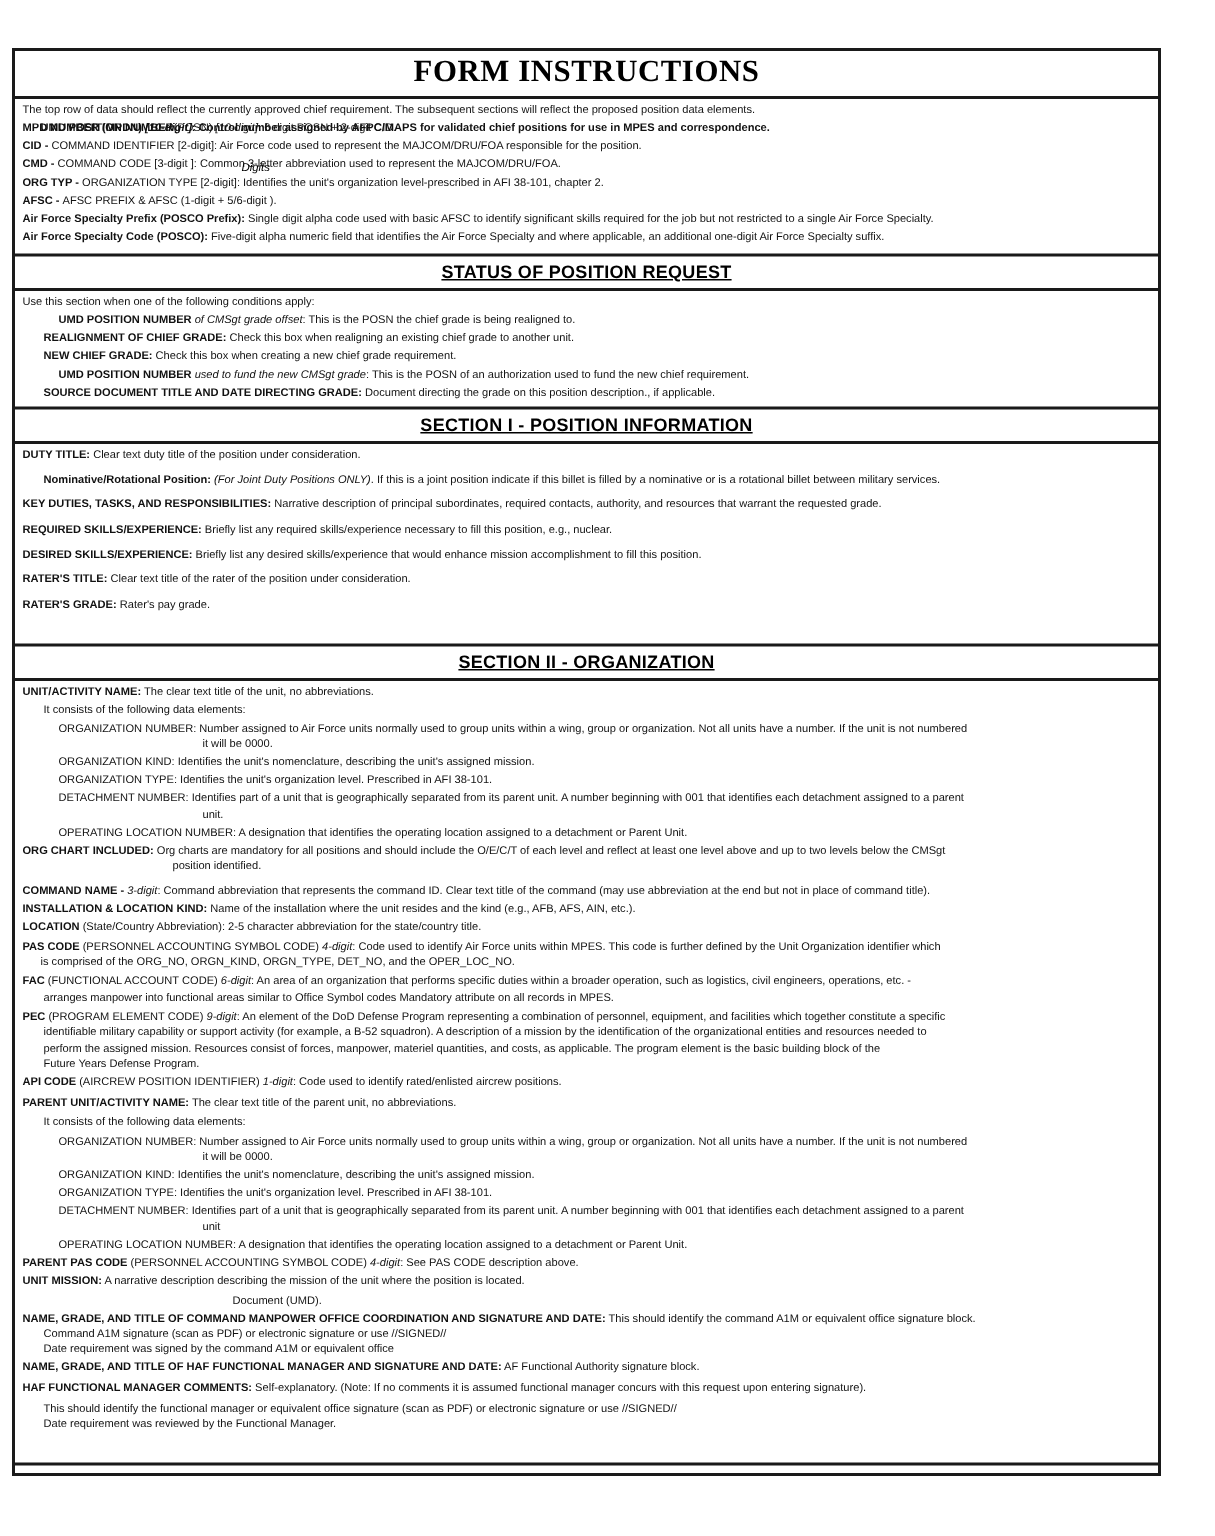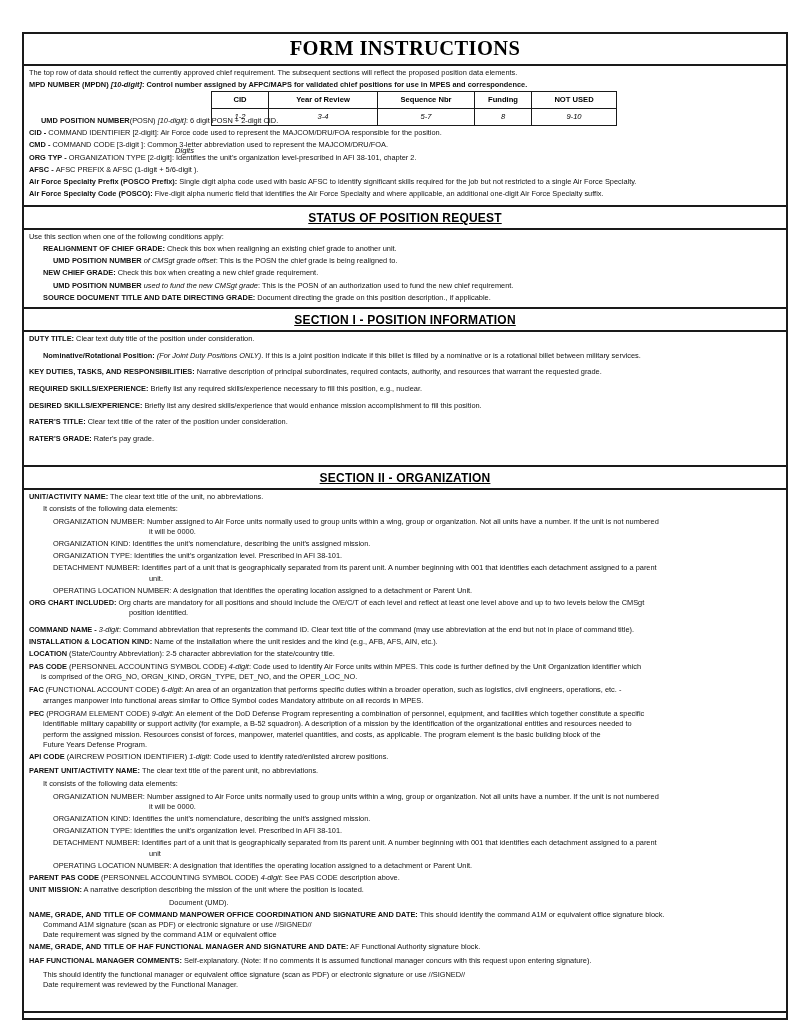--- a/index.html
+++ b/index.html
@@ -13,21 +13,21 @@
     height: 1024px;
     font-family: "Liberation Sans", sans-serif;
     color: #000000;
     overflow: hidden;
   }
   #page {
     position: relative;
     width: 810px;
     height: 1024px;
     box-sizing: border-box;
-    padding: 32px 20px 0 22px;
+    padding: 32px 20px 0 8px;
   }
   .doc-frame {
     border: 2px solid #1a1a1a;
     box-sizing: border-box;
     width: 766px;
   }
   
   .title-bar {
     border-bottom: 2px solid #1a1a1a;
     text-align: center;
@@ -120,64 +120,41 @@
 
     <div class="title-bar">
       <span class="title-text">FORM INSTRUCTIONS</span>
     </div>
 
     <div class="block">
       <p class="ln">The top row of data should reflect the currently approved chief requirement. The subsequent sections will reflect the proposed position data elements.</p>
 
       <p class="ln tight"><b>MPD NUMBER  (MPDN) </b><b><i>[10-digit]</i></b><b>: Control number assigned by AFPC/MAPS for validated chief positions for use in MPES and correspondence.</b></p>
 
-      <div class="mpd-row">
-        <div class="mpd-spacer"></div>
-        <table class="mpd">
-          <thead>
-            <tr>
-              <th class="col-cid">CID</th>
-              <th class="col-yor">Year of Review</th>
-              <th class="col-seq">Sequence Nbr</th>
-              <th class="col-fund">Funding</th>
-              <th class="col-not">NOT USED</th>
-            </tr>
-          </thead>
-          <tbody>
-            <tr>
-              <td class="digits-val">1-2</td>
-              <td class="digits-val">3-4</td>
-              <td class="digits-val">5-7</td>
-              <td class="digits-val">8</td>
-              <td class="digits-val">9-10</td>
-            </tr>
-          </tbody>
-        </table>
-      </div>
       <div style="position:relative; margin-top:-15px; margin-bottom:5px;">
         <span style="position:absolute; left:146px; font-size:7.6px; font-style:italic;margin-top:32px;">Digits</span>
       </div>
 
       <p class="ln i5"><b>UMD POSITION NUMBER</b><span>(POSN) </span><i>[10-digit]</i><span>: 6 digit POSN + 2-digit CID.</span></p>
 
       <p class="ln"><b>CID - </b><span>  COMMAND IDENTIFIER [2-digit]: Air Force code used to represent the MAJCOM/DRU/FOA responsible for the position.</span></p>
       <p class="ln"><b>CMD - </b><span>  COMMAND CODE [3-digit ]: Common 3-letter abbreviation used to represent the MAJCOM/DRU/FOA.</span></p>
       <p class="ln"><b>ORG TYP - </b><span>   ORGANIZATION TYPE [2-digit]: Identifies the unit's organization level-prescribed in AFI 38-101, chapter 2.</span></p>
       <p class="ln"><b>AFSC - </b><span>  AFSC PREFIX &amp; AFSC (1-digit + 5/6-digit ).</span></p>
       <p class="ln"><b>Air Force Specialty Prefix (POSCO Prefix):</b><span> Single digit alpha code used with basic AFSC to identify significant skills required for the job but not restricted to a single Air Force Specialty.</span></p>
       <p class="ln gap-sm"><b>Air Force Specialty Code (POSCO):</b><span> Five-digit alpha numeric field that identifies the Air Force Specialty and where applicable, an additional one-digit Air Force Specialty suffix.</span></p>
     </div>
 
     <div class="section-band">
       <span class="section-text">STATUS OF POSITION REQUEST</span>
     </div>
     <div class="block">
       <p class="ln">Use this section when one of the following conditions apply:</p>
+      <p class="ln i2"><b>UMD POSITION NUMBER </b><i>of CMSgt grade offset</i><span>: This is the POSN the chief grade is being realigned to.</span></p>
       <p class="ln i1"><b>REALIGNMENT OF CHIEF GRADE:</b><span> Check this box when realigning an existing chief grade to another unit.</span></p>
-      <p class="ln i2"><b>UMD POSITION NUMBER </b><i>of CMSgt grade offset</i><span>: This is the POSN the chief grade is being realigned to.</span></p>
       <p class="ln i1"><b>NEW CHIEF GRADE:</b><span> Check this box when creating a new chief grade requirement.</span></p>
       <p class="ln i2"><b>UMD POSITION NUMBER </b><i>used to fund the new CMSgt grade</i><span>: This is the POSN of an authorization used to fund the new chief requirement.</span></p>
       <p class="ln i1"><b>SOURCE DOCUMENT TITLE AND DATE DIRECTING GRADE:</b><span> Document directing the grade on this position description., if applicable.</span></p>
     </div>
 
     <div class="section-band">
       <span class="section-text">SECTION I - POSITION INFORMATION</span>
     </div>
     <div class="block">
       <p class="ln gap"><b>DUTY TITLE:</b><span> Clear text duty title of the position under consideration.</span></p>

